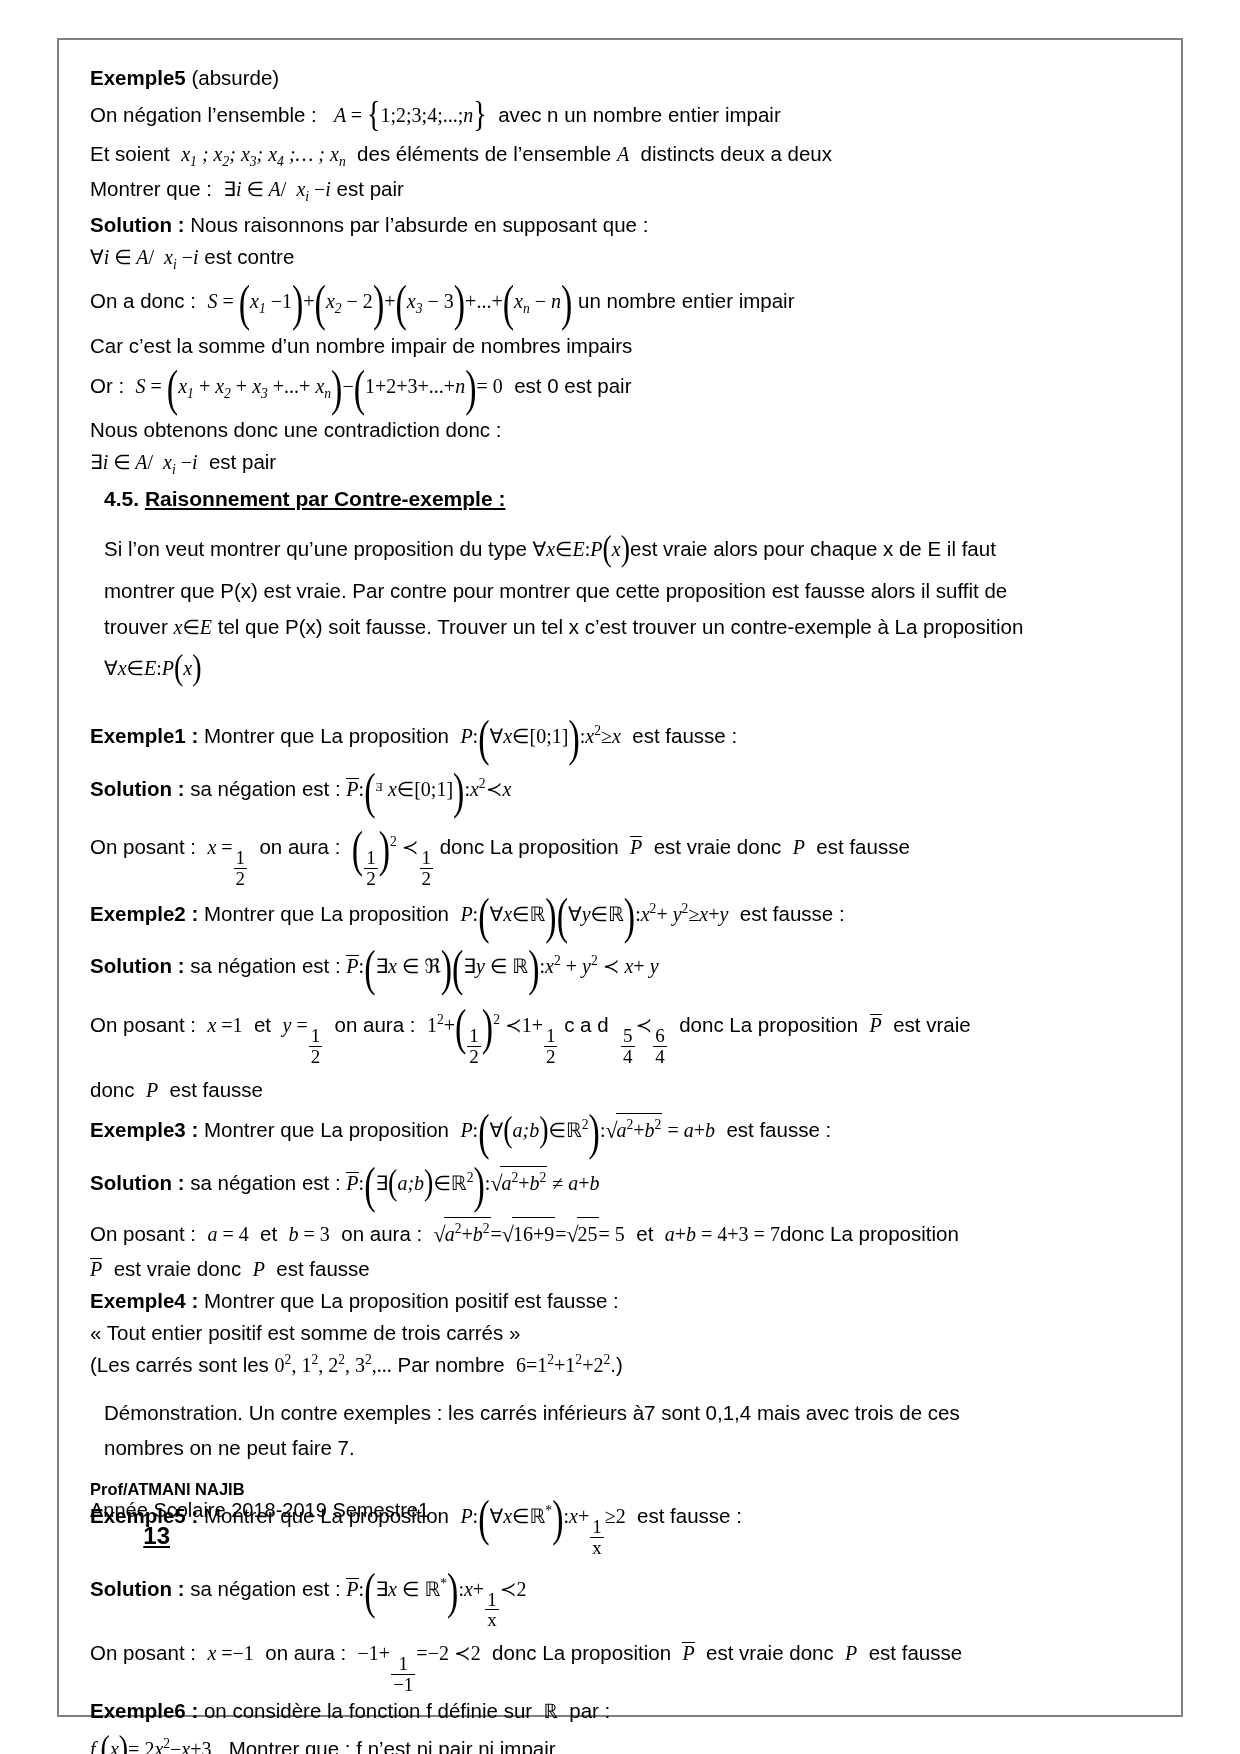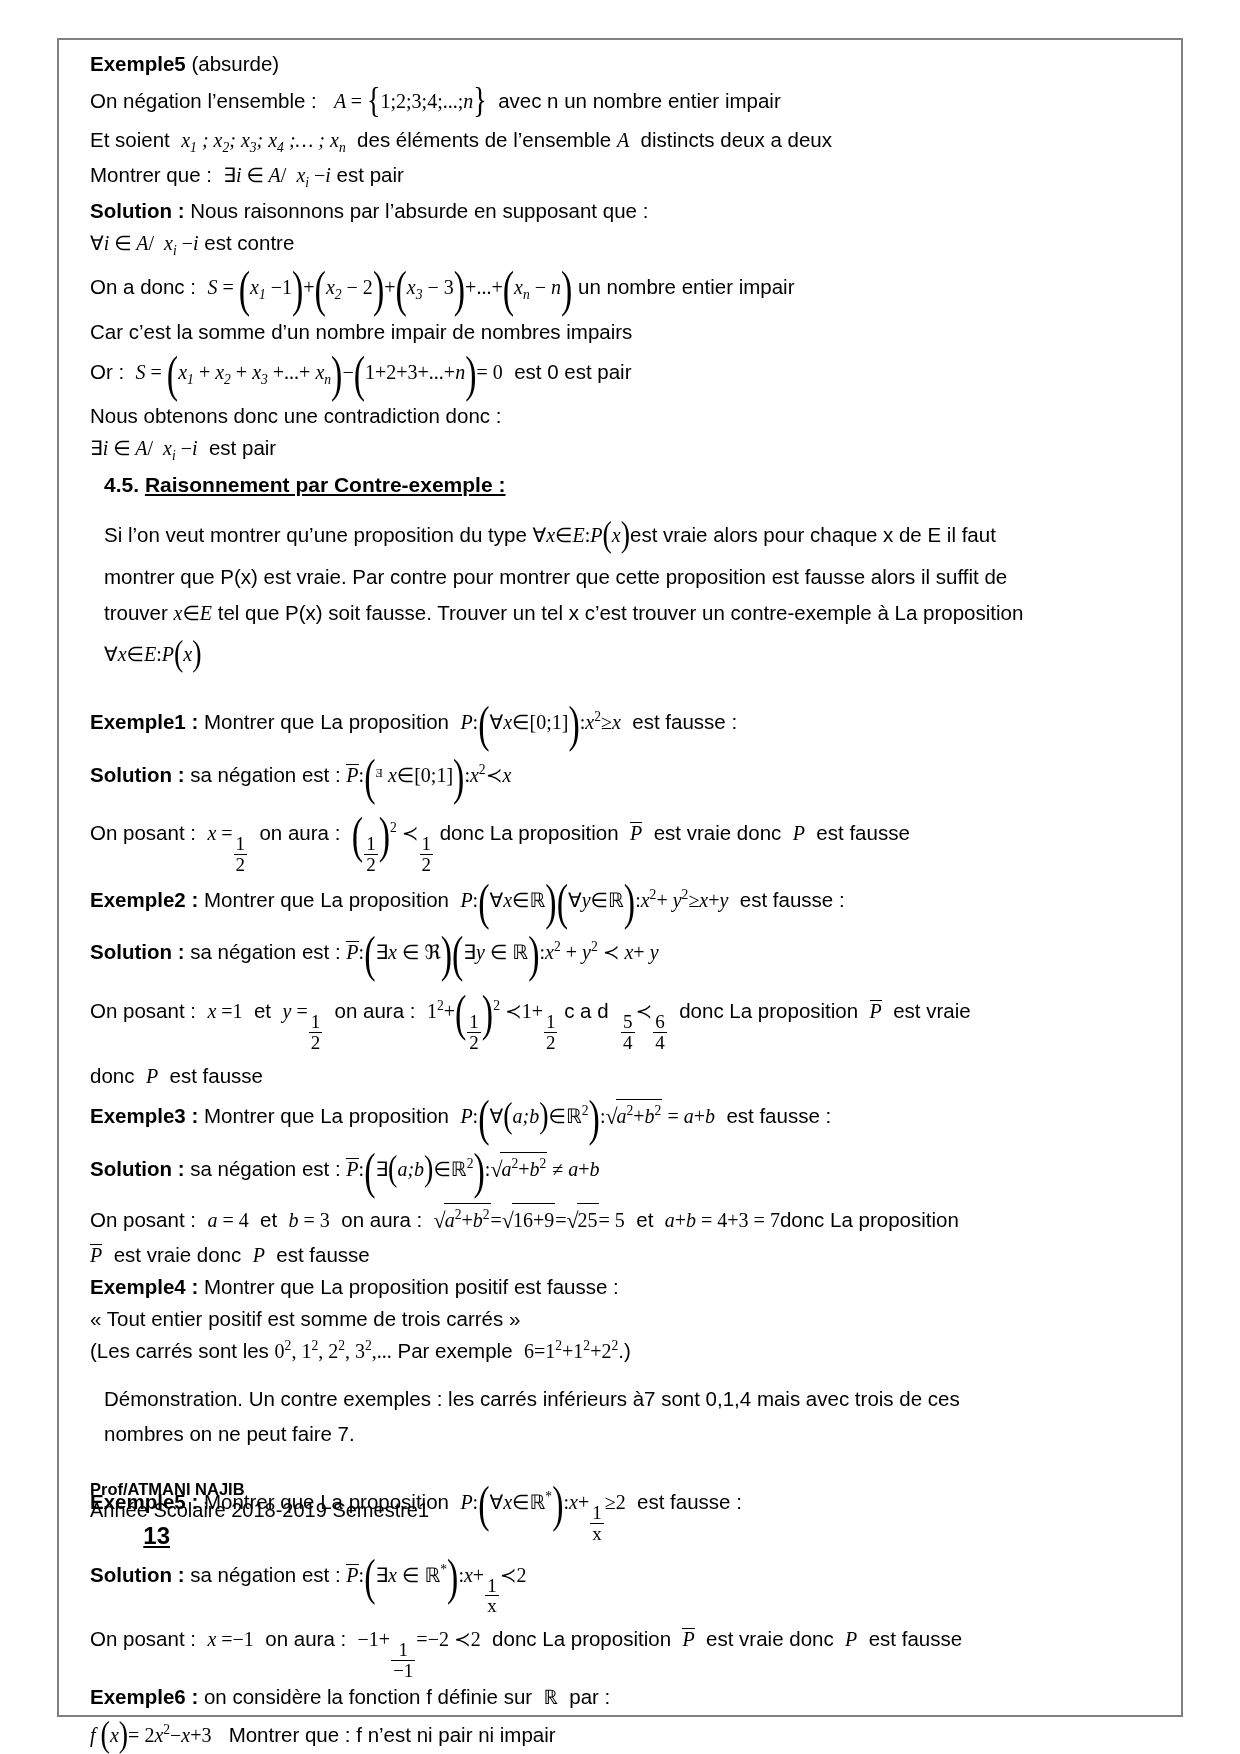--- a/index.html
+++ b/index.html
@@ -20,21 +20,21 @@
     left: 57px;
     top: 38px;
     width: 1126px;
     height: 1679px;
     border: 2px solid #808080;
     box-sizing: border-box;
   }
   .content {
     position: absolute;
     left: 90px;
-    top: 48px;
+    top: 62px;
     width: 960px;
     height: 1400px;
   }
   .ln {
     font-size: 20.5px;
     line-height: 1.52;
     margin: 0 0 1px 0;
     white-space: nowrap;
   }
   .b { font-weight: bold; }
@@ -362,21 +362,21 @@
   <p class="ln">
     <span class="b">Exemple4 :</span>
     <span>Montrer que La proposition   positif est fausse :</span>
   </p>
 
   <p class="ln">« Tout entier positif est somme de trois carrés »</p>
 
   <p class="ln">
     <span> (Les carrés sont les</span>
     <span class="mi"><span class="mr">0</span><span class="sup">2</span><span class="mr">, 1</span><span class="sup">2</span><span class="mr">, 2</span><span class="sup">2</span><span class="mr">, 3</span><span class="sup">2</span><span class="mr">,...</span></span>
-    <span>Par exemple</span>
+    <span>Par nombre</span>
     &nbsp;<span class="mi"><span class="mr">6</span><span class="mr">=1</span><span class="sup">2</span><span class="mr">+1</span><span class="sup">2</span><span class="mr">+2</span><span class="sup">2</span></span><span>.)</span>
   </p>
 
   <p class="para">Démonstration. Un contre exemples : les carrés inférieurs à7 sont 0,1,4 mais avec trois de ces nombres on ne peut faire 7.</p>
 
   <div class="spacer-md"></div>
 
   <p class="ln">
     <span class="b">Exemple5 :</span>
     <span>Montrer que La proposition</span>

